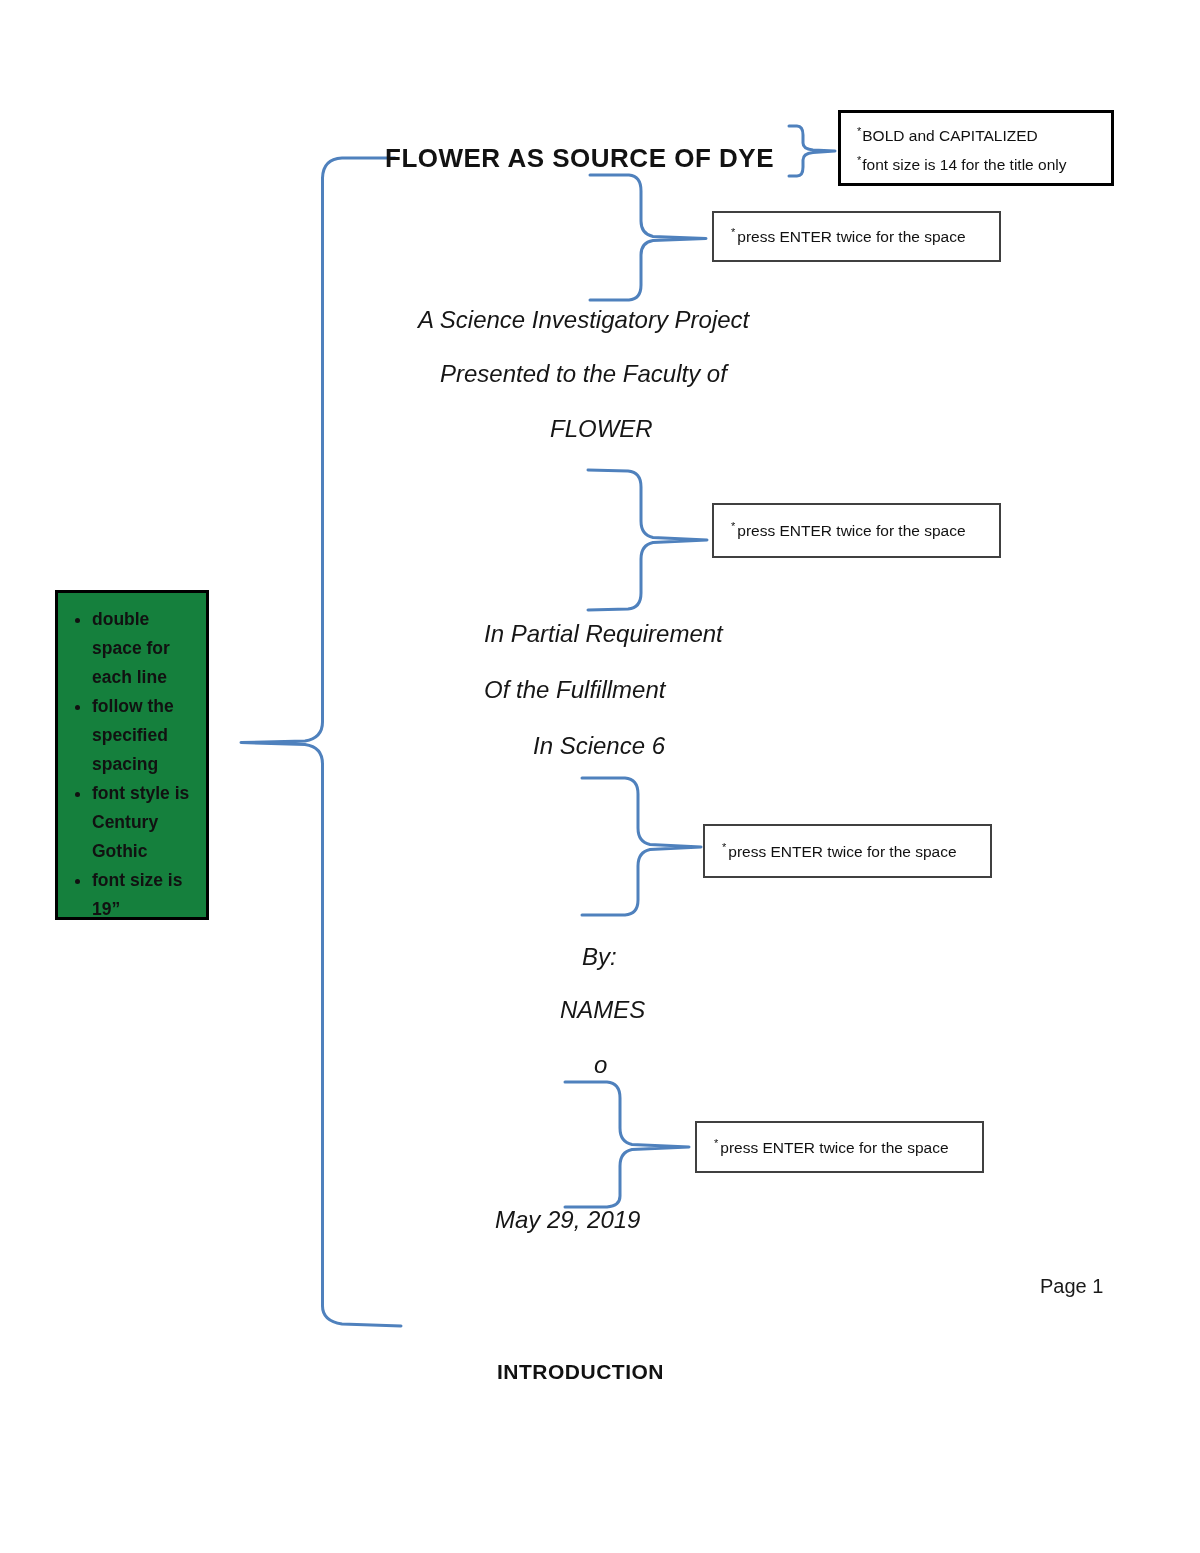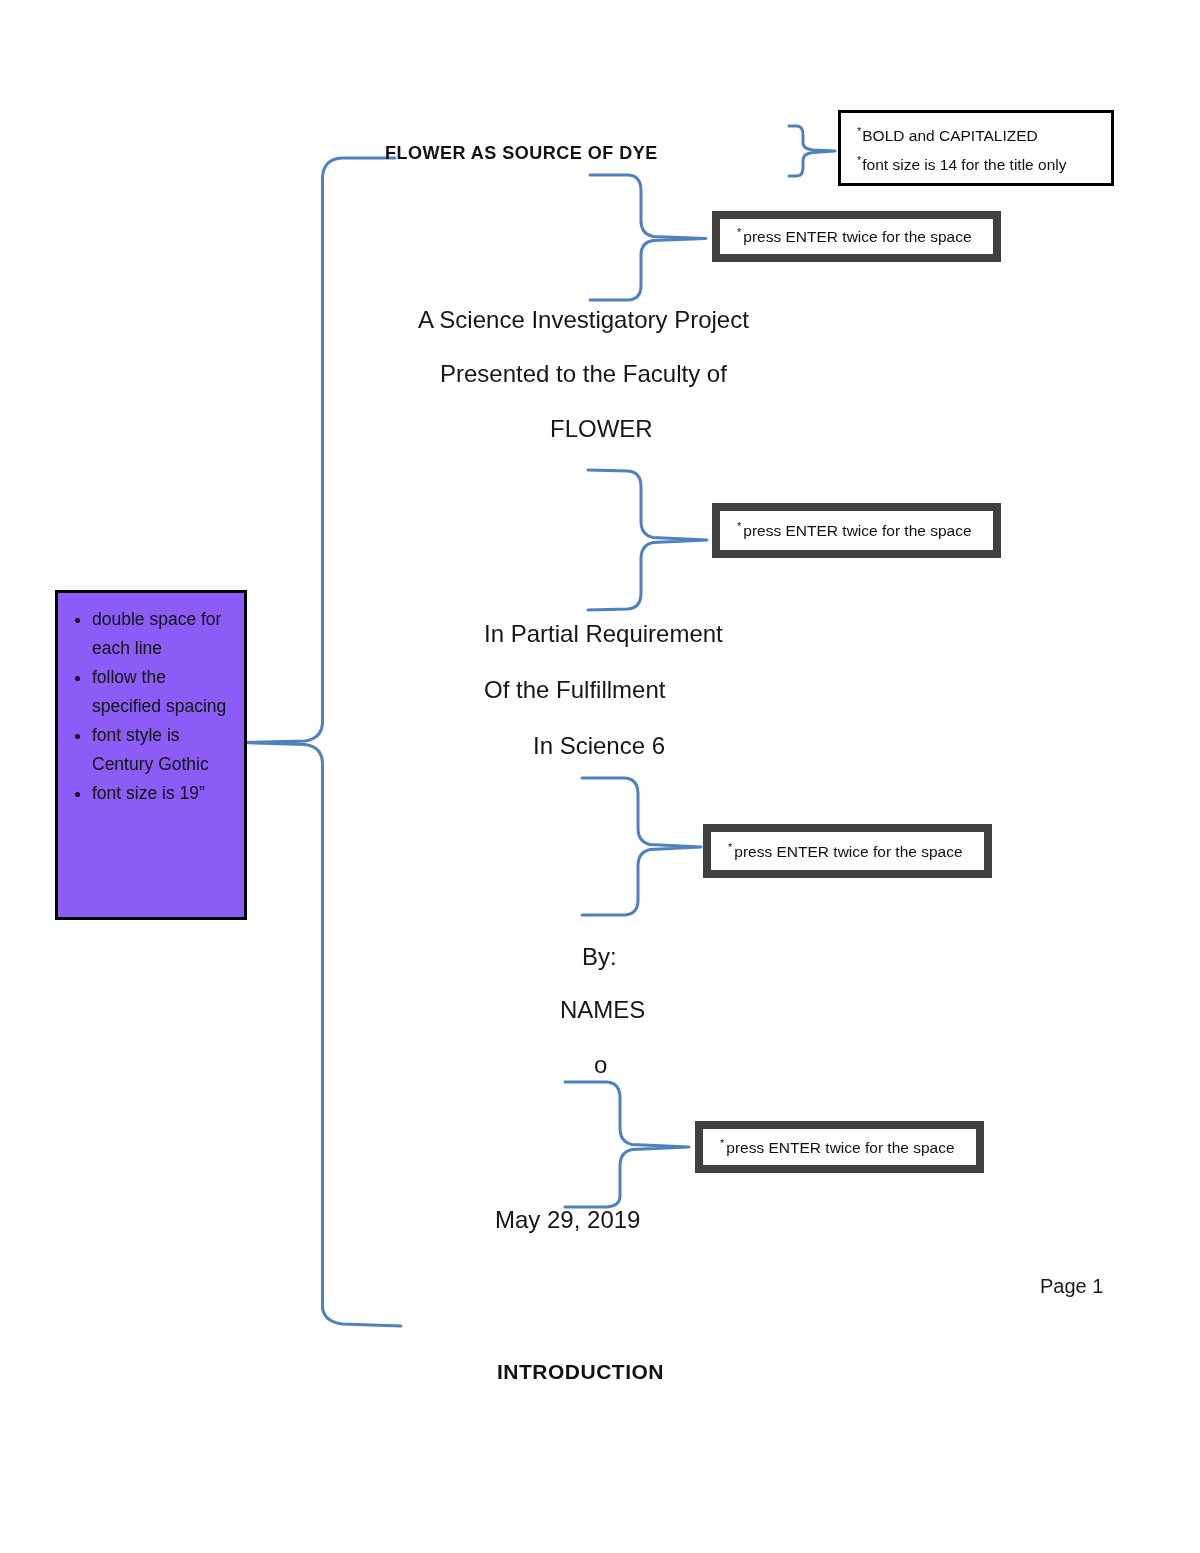--- a/index.html
+++ b/index.html
@@ -1,42 +1,42 @@
 <!DOCTYPE html>
 <html><head>
 <meta charset="utf-8">
 <style>
   html,body{margin:0;padding:0;background:#ffffff;}
   .canvas{
     position:relative;width:1200px;height:1553px;background:#ffffff;overflow:hidden;
     font-family:"Liberation Sans","DejaVu Sans",sans-serif;color:#141414;
   }
   .abs{position:absolute;white-space:nowrap;}
-  .doc-text{font-size:24px;color:#161616;}
-  .doc-title{font-size:18px;font-weight:bold;letter-spacing:.5px;color:#121212;}
+  .doc-text{font-size:24px;color:#161616;font-style:italic;}
+  .doc-title{font-size:26px;font-weight:bold;letter-spacing:.5px;color:#121212;}
   .intro{font-size:21px;font-weight:bold;letter-spacing:.5px;color:#121212;}
   .pagenum{font-size:20px;color:#1a1a1a;}
   svg.connectors{position:absolute;left:0;top:0;width:1200px;height:1553px;pointer-events:none;}
   svg.connectors path{fill:none;stroke-width:3;stroke-linecap:round;stroke-linejoin:round;}
   .note-box{
-    position:absolute;background:#ffffff;border:8px solid #404040;
+    position:absolute;background:#ffffff;border:2px solid #404040;
     display:flex;align-items:center;box-sizing:border-box;
     font-size:15.5px;color:#111;padding-left:17px;padding-right:8px;
   }
   .note-box .marker{vertical-align:super;font-size:11px;margin-right:2px;}
   .title-note{
     position:absolute;background:#ffffff;border:3px solid #000000;box-sizing:border-box;
     font-size:15.5px;line-height:25px;color:#111;
     display:flex;flex-direction:column;justify-content:center;padding-left:16px;padding-right:6px;
   }
   .title-note .marker{vertical-align:super;font-size:11px;margin-right:1px;}
   .rules-box{
-    position:absolute;left:55px;top:590px;width:192px;height:330px;
-    background:#8b5cf6;border:3px solid #000000;box-sizing:border-box;
-    font-size:17.5px;line-height:29px;color:#111;
+    position:absolute;left:55px;top:590px;width:154px;height:330px;
+    background:#15803d;border:3px solid #000000;box-sizing:border-box;
+    font-size:17.5px;line-height:29px;color:#111;font-weight:bold;
   }
   .rules-box ul{margin:12px 6px 0 10px;padding-left:24px;}
   .rules-box li{margin:0;padding:0;white-space:normal;}
 </style>
 </head>
 <body>
 
 <div class="canvas">
 
   <svg class="connectors" viewBox="0 0 1200 1553">

